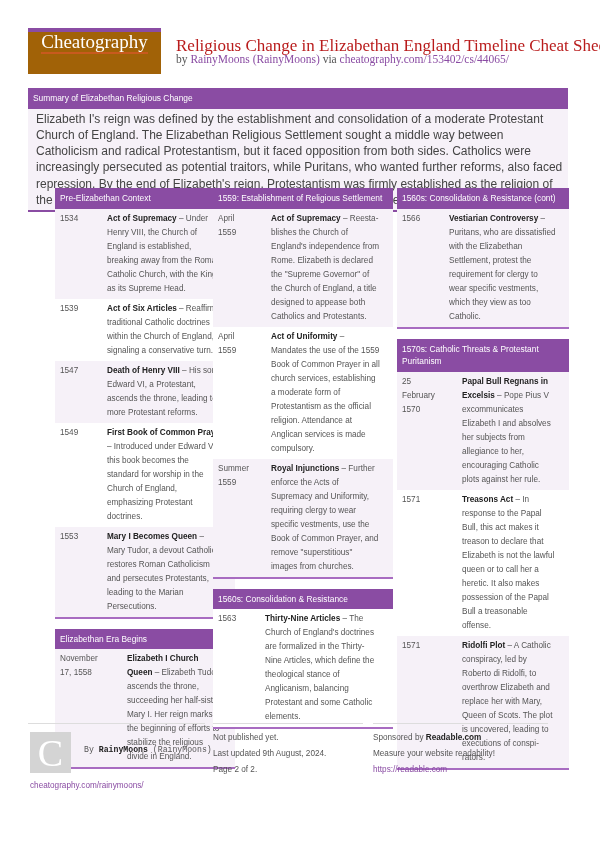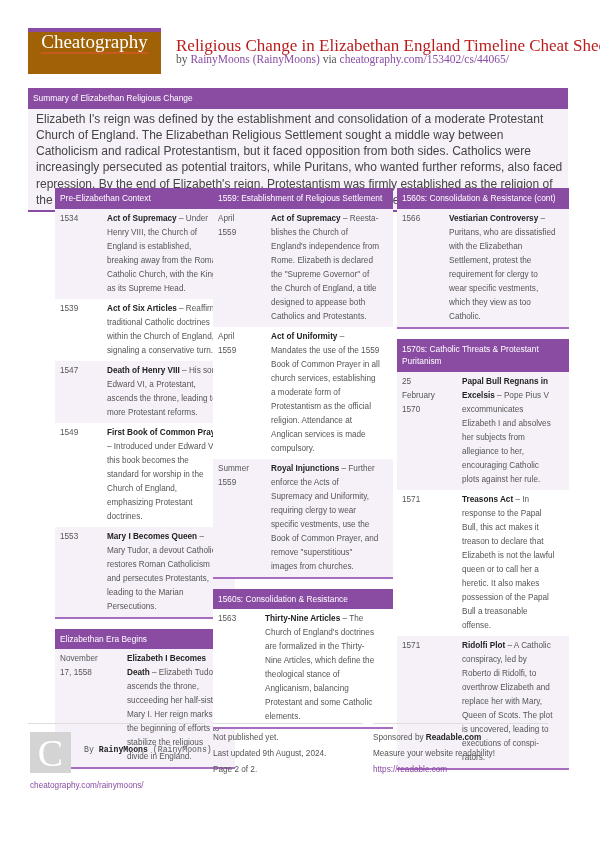--- a/index.html
+++ b/index.html
@@ -78,21 +78,21 @@
       </div>
     <div class="row alt">
         <div class="date" style="width:35px">1553</div>
         <div class="desc"><b>Mary I Becomes Queen</b><span> – Mary Tudor, a devout Catholic, restores Roman Catholicism and persecutes Protestants, leading to the Marian Persecutions.</span></div>
       </div>
   </div>
   <div class="section">
     <div class="sec-head">Elizabethan Era Begins</div>
     <div class="row alt">
         <div class="date" style="width:55px">November 17, 1558</div>
-        <div class="desc"><b>Elizabeth I Becomes Death</b><span> – Elizabeth Tudor ascends the throne, succeeding her half-s­ister Mary I. Her reign marks the beginning of efforts to stabilize the religious divide in England.</span></div>
+        <div class="desc"><b>Elizabeth I Church Queen</b><span> – Elizabeth Tudor ascends the throne, succeeding her half-s­ister Mary I. Her reign marks the beginning of efforts to stabilize the religious divide in England.</span></div>
       </div>
   </div>
 </div>
 
 <div class="col col2">
   <div class="section">
     <div class="sec-head">1559: Establishment of Religious Settlement</div>
     <div class="row alt">
         <div class="date" style="width:41px">April 1559</div>
         <div class="desc"><b>Act of Supremacy</b><span> – Reesta­blishes the Church of England's independence from Rome. Elizabeth is declared the "­Supreme Governor" of the Church of England, a title designed to appease both Catholics and Protestants.</span></div>

